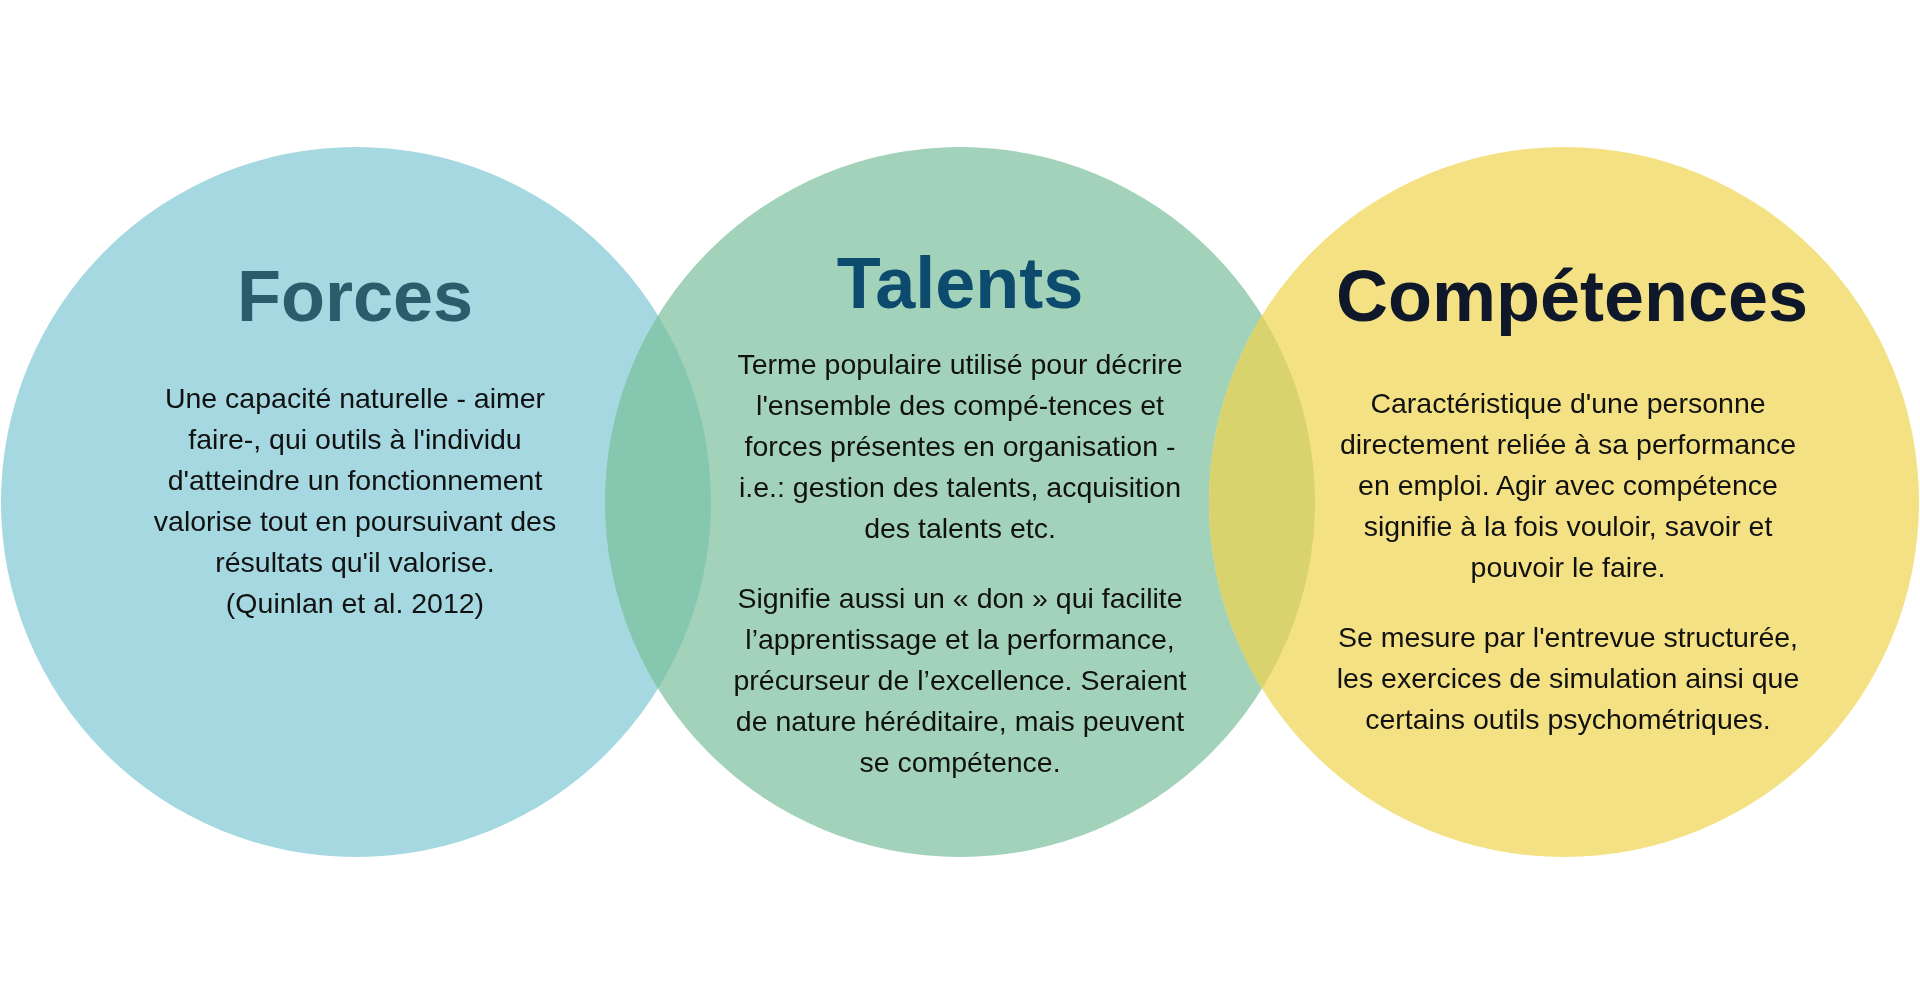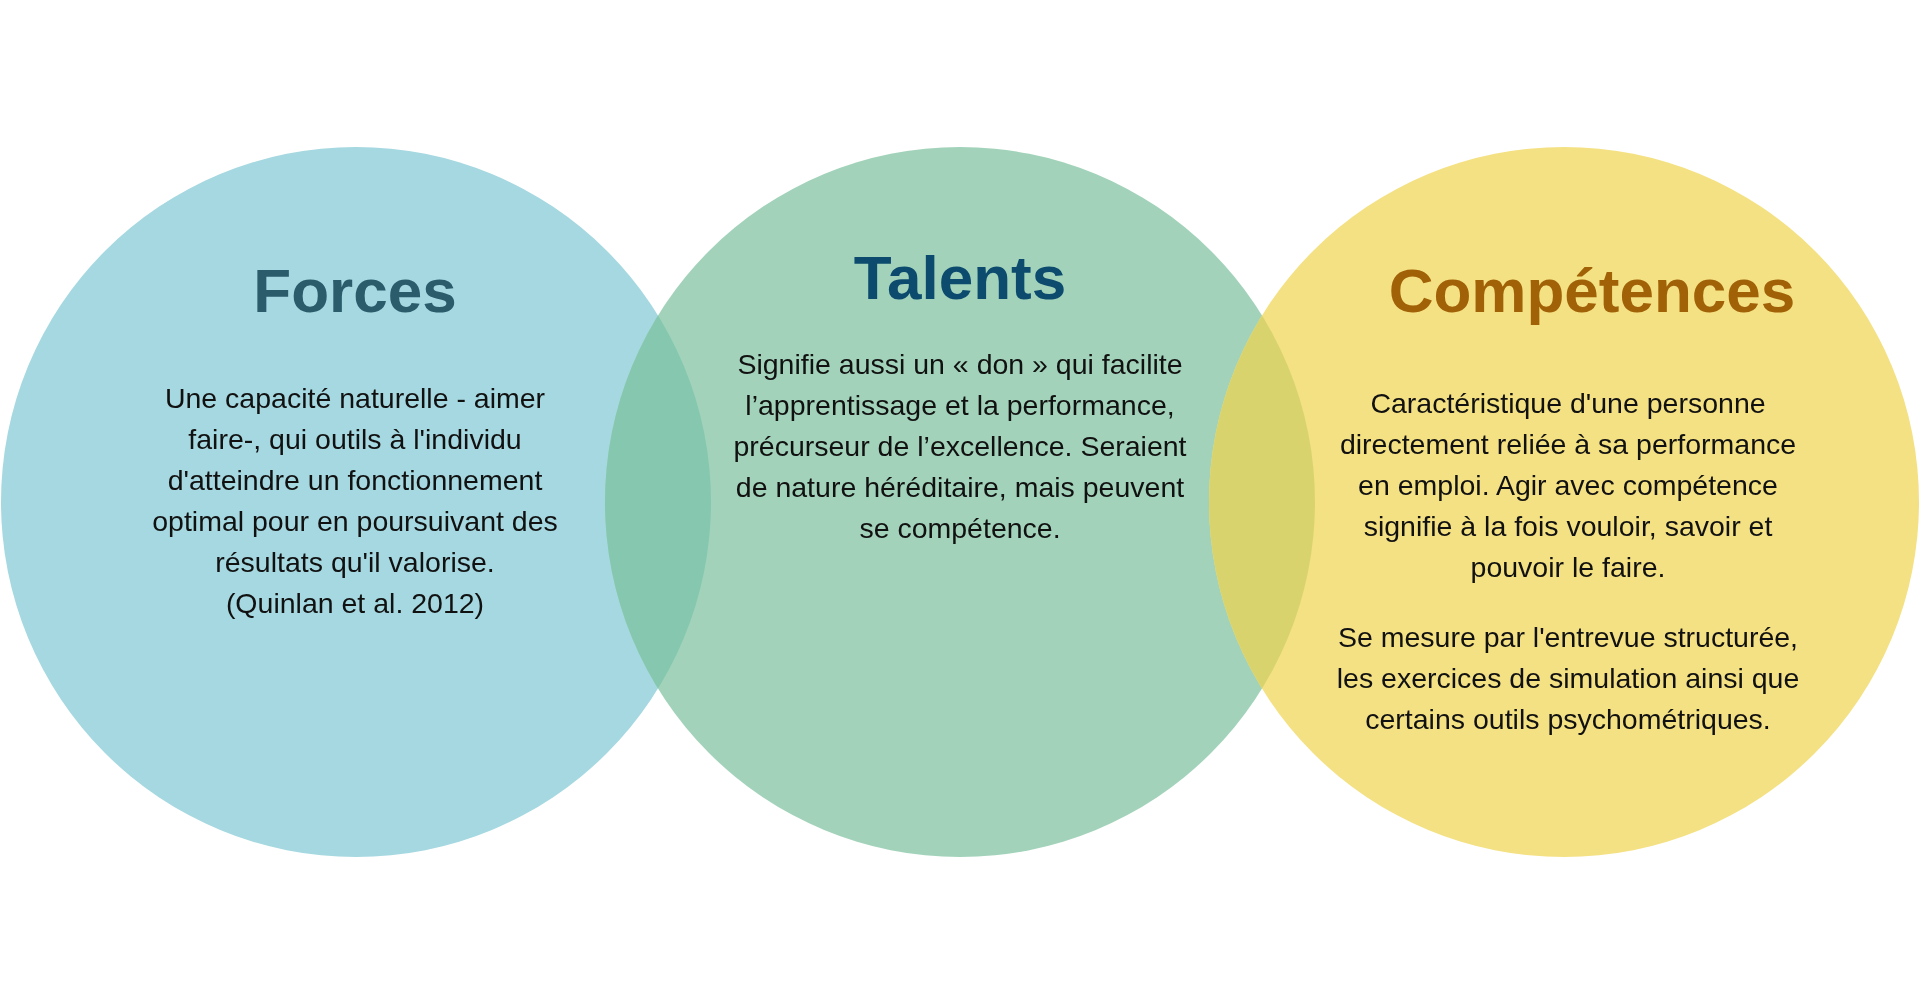--- a/index.html
+++ b/index.html
@@ -1,20 +1,20 @@
 <!DOCTYPE html>
 <html><head>
 <meta charset="utf-8">
 <style>
   html, body { margin: 0; padding: 0; background: #ffffff; }
   body { width: 1920px; height: 1005px; position: relative; overflow: hidden; font-family: "DejaVu Sans", sans-serif; }
   #venn { position: absolute; left: 0; top: 0; width: 1920px; height: 1005px; }
   .title {
     position: absolute; font-family: "Liberation Sans", sans-serif; font-weight: bold;
-    font-size: 62px; line-height: 1; text-align: center; white-space: nowrap;
+    font-size: 72px; line-height: 1; text-align: center; white-space: nowrap;
     transform: translateX(-50%); margin: 0;
   }
   .body-text {
     position: absolute; font-family: "Liberation Sans", sans-serif; font-size: 28.5px;
     line-height: 41px; color: #111111; text-align: center; transform: translateX(-50%);
     white-space: nowrap; margin: 0;
   }
   .para { display: block; }
   .para + .para { margin-top: 29px; }
   .line { display: block; }
@@ -37,38 +37,45 @@
   <circle cx="960" cy="502" r="355" fill="#86C7B0" clip-path="url(#clip-forces)"></circle>
   <circle cx="1564" cy="502" r="355" fill="#D9D36E" clip-path="url(#clip-talents)"></circle>
 </svg>
 
 <h2 class="title" style="left:355px; top:260px; color:#2A5C6B;">Forces</h2>
 <div class="body-text" style="left:355px; top:378px;">
   <span class="para">
     <span class="line">Une capacité naturelle - aimer</span>
     <span class="line">faire-,  qui outils à l'individu</span>
     <span class="line">d'atteindre un fonctionnement</span>
-    <span class="line">optimal pour en poursuivant des</span>
+    <span class="line">valorise tout en poursuivant des</span>
     <span class="line">résultats qu'il valorise.</span>
     <span class="line">(Quinlan et al. 2012)</span>
   </span>
 </div>
 
 <h2 class="title" style="left:960px; top:247px; color:#0c4a6e;">Talents</h2>
 <div class="body-text" style="left:960px; top:344px;">
+  <span class="para">
+    <span class="line">Terme populaire utilisé pour décrire</span>
+    <span class="line">l'ensemble des compé-tences et</span>
+    <span class="line">forces présentes en organisation -</span>
+    <span class="line">i.e.: gestion des talents, acquisition</span>
+    <span class="line">des talents etc.</span>
+  </span>
   <span class="para">
     <span class="line">Signifie aussi un « don » qui facilite</span>
     <span class="line">l’apprentissage et la performance,</span>
     <span class="line">précurseur de l’excellence. Seraient</span>
     <span class="line">de nature héréditaire, mais peuvent</span>
     <span class="line">se compétence.</span>
   </span>
 </div>
 
-<h2 class="title" style="left:1572px; top:260px; color:#a16207;margin-left:20px;">Compétences</h2>
+<h2 class="title" style="left:1572px; top:260px; color:#0f172a;">Compétences</h2>
 <div class="body-text" style="left:1568px; top:383px;">
   <span class="para">
     <span class="line">Caractéristique d'une personne</span>
     <span class="line">directement reliée à sa performance</span>
     <span class="line">en emploi. Agir avec compétence</span>
     <span class="line">signifie à la fois vouloir, savoir et</span>
     <span class="line">pouvoir le faire.</span>
   </span>
   <span class="para">
     <span class="line">Se mesure par l'entrevue structurée,</span>

